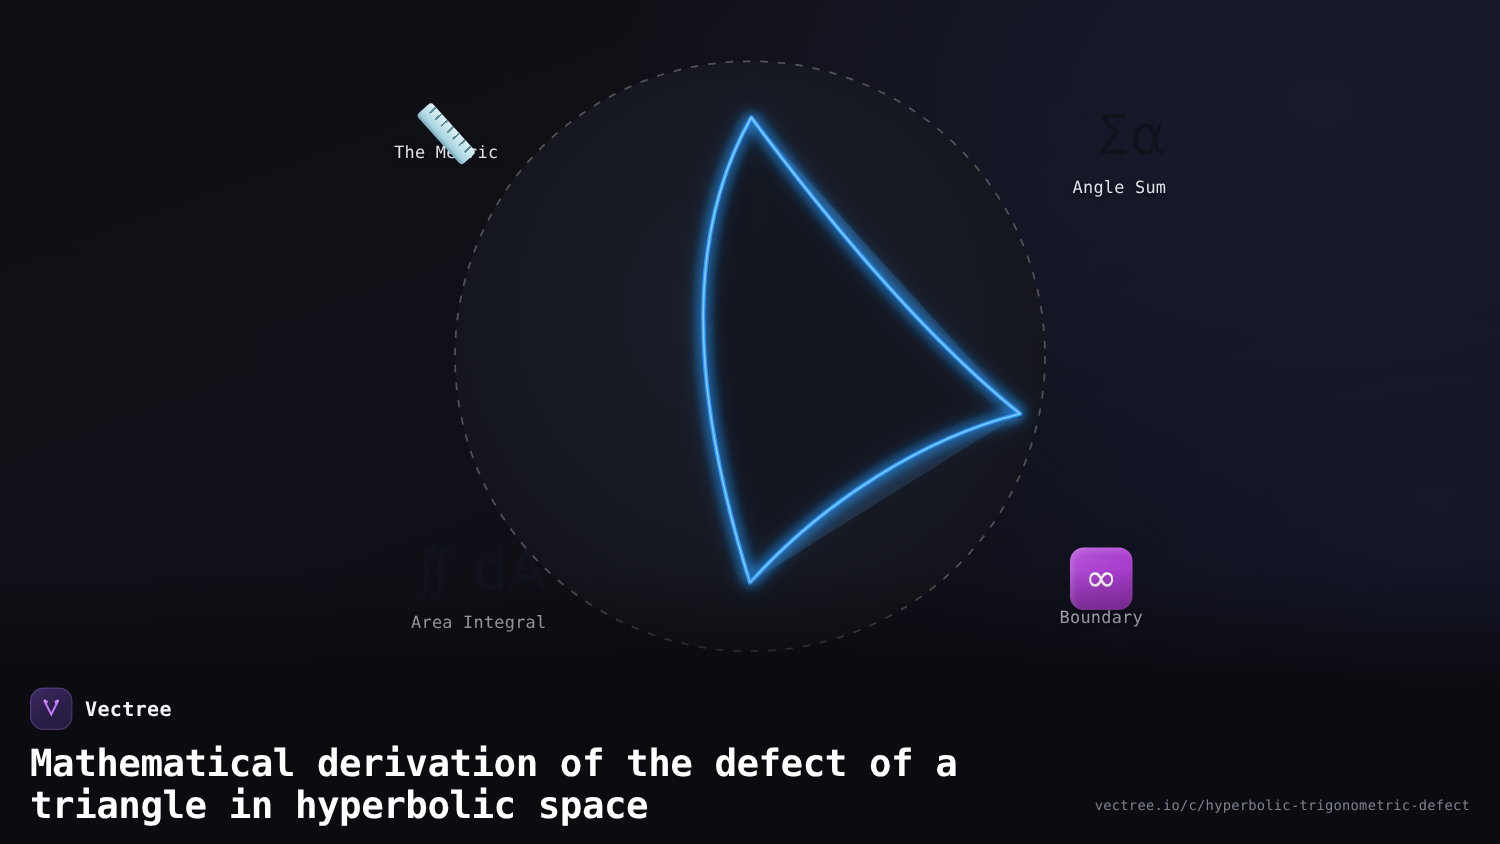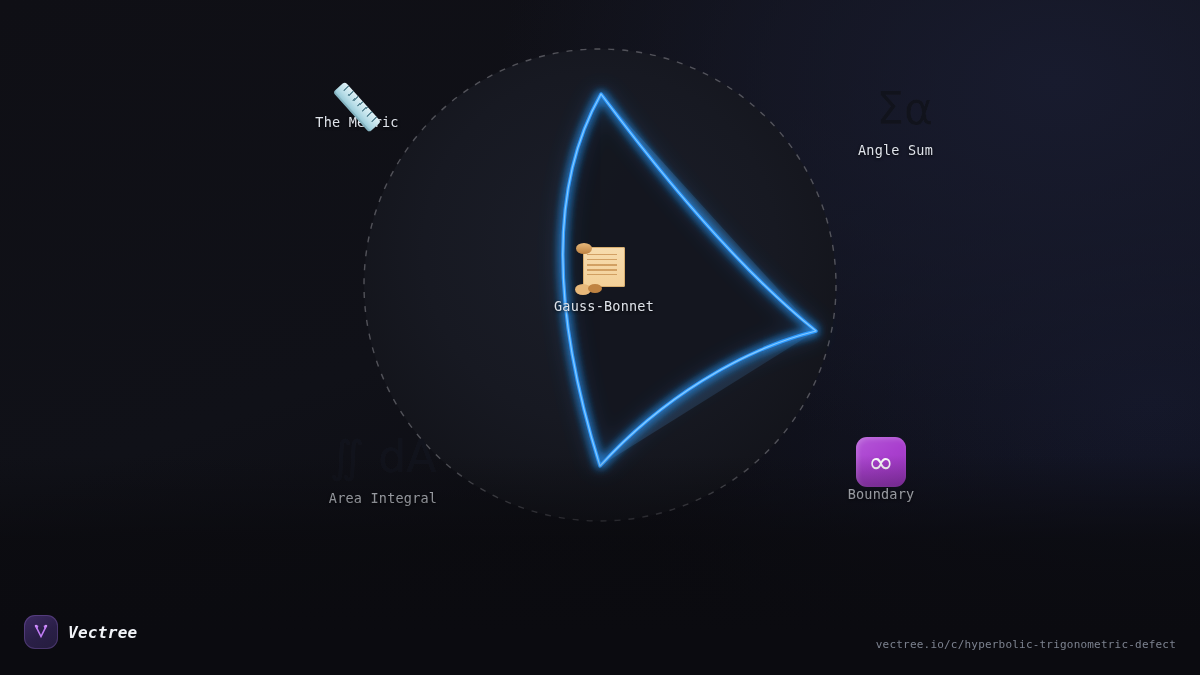--- a/index.html
+++ b/index.html
@@ -126,21 +126,20 @@
   }
 
   
   .footer {
     position: absolute;
     left: 0; bottom: 0;
     width: 1092px;
     z-index: 6;
     padding: 0 24px 14px 24px;
     box-sizing: border-box;
-    font-style: italic;
   }
   .brand {
     display: flex;
     align-items: center;
     gap: 10px;
     margin-bottom: 12px;
   }
   .brand-logo {
     width: 34px; height: 34px;
     border-radius: 11px;
@@ -246,24 +245,20 @@
   <div class="node" style="left:357px; top:52px;">
     <div class="glyph emoji"><span class="ruler"></span></div>
     <div class="label">The Metric</div>
   </div>
 
   <div class="node" style="left:838px; top:80px;text-align:right;">
     <div class="glyph">Σα</div>
     <div class="label">Angle Sum</div>
   </div>
 
-  <div class="node" style="left:604px; top:236px;">
-    <div class="glyph emoji"><span class="scroll-ic"></span></div>
-    <div class="label">Gauss-Bonnet</div>
-  </div>
 
   <div class="node" style="left:383px; top:428px;">
     <div class="glyph">∬ dA</div>
     <div class="label">Area Integral</div>
   </div>
 
   <div class="node" style="left:881px; top:424px;">
     <div class="glyph emoji"><span class="infinity-ic">∞</span></div>
     <div class="label">Boundary</div>
   </div>
@@ -280,16 +275,17 @@
             <path d="M8.3 5.6 L7.2 7.6"></path>
             <path d="M18 5.4 L16.4 7.4"></path>
             <path d="M15.7 5.6 L16.8 7.6"></path>
           </g>
           <circle cx="6.6" cy="5.1" r="1.1" fill="#d79bff"></circle>
           <circle cx="17.4" cy="5.1" r="1.1" fill="#d79bff"></circle>
         </svg>
       </div>
       <div class="brand-name">Vectree</div>
     </div>
+    <h1 class="headline">Mathematical derivation of the defect of a triangle in hyperbolic space</h1>
   </div>
 
   <div class="url">vectree.io/c/hyperbolic-trigonometric-defect</div>
 </div>
 
 </body></html>

